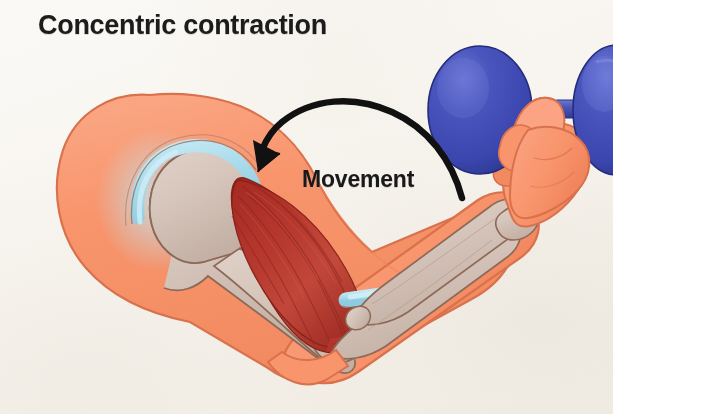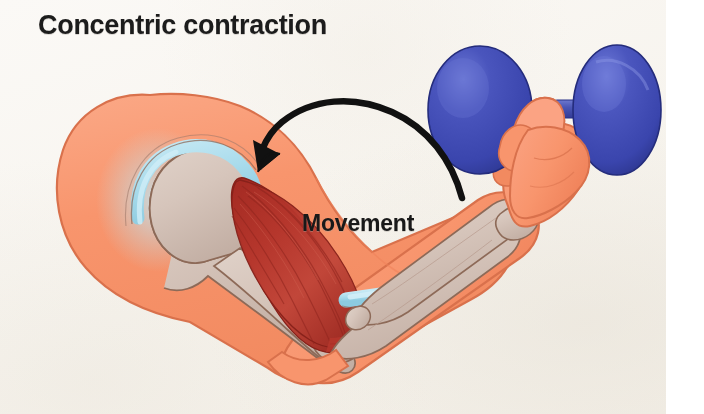--- a/index.html
+++ b/index.html
@@ -2,21 +2,21 @@
 <html><head>
 <meta charset="utf-8">
 <style>
   html, body {
     margin: 0;
     padding: 0;
     background: #ffffff;
   }
   #figure-root {
     position: relative;
-    width: 666px;
+    width: 613px;
     height: 414px;
     background: #faf8f4;
     overflow: hidden;
     font-family: "Liberation Sans", sans-serif;
   }
   #figure-root .paper-tint {
     position: absolute;
     inset: 0;
     background:
       radial-gradient(ellipse at 88% 78%, rgba(226,220,208,0.40) 0%, rgba(250,248,244,0) 46%),
@@ -46,21 +46,20 @@
   #figure-root .movement-label {
     position: absolute;
     left: 302px;
     top: 166px;
     font-size: 23px;
     font-weight: bold;
     color: #191919;
     letter-spacing: -0.2px;
     text-shadow: 0 1px 0 rgba(170,165,158,0.4);
     white-space: nowrap;
-    margin-top: 44px;
   }
 </style>
 </head>
 <body>
 
 <div id="figure-root">
 
   <div class="paper-tint"></div>
 
   <svg class="art" viewBox="0 0 704 414">

